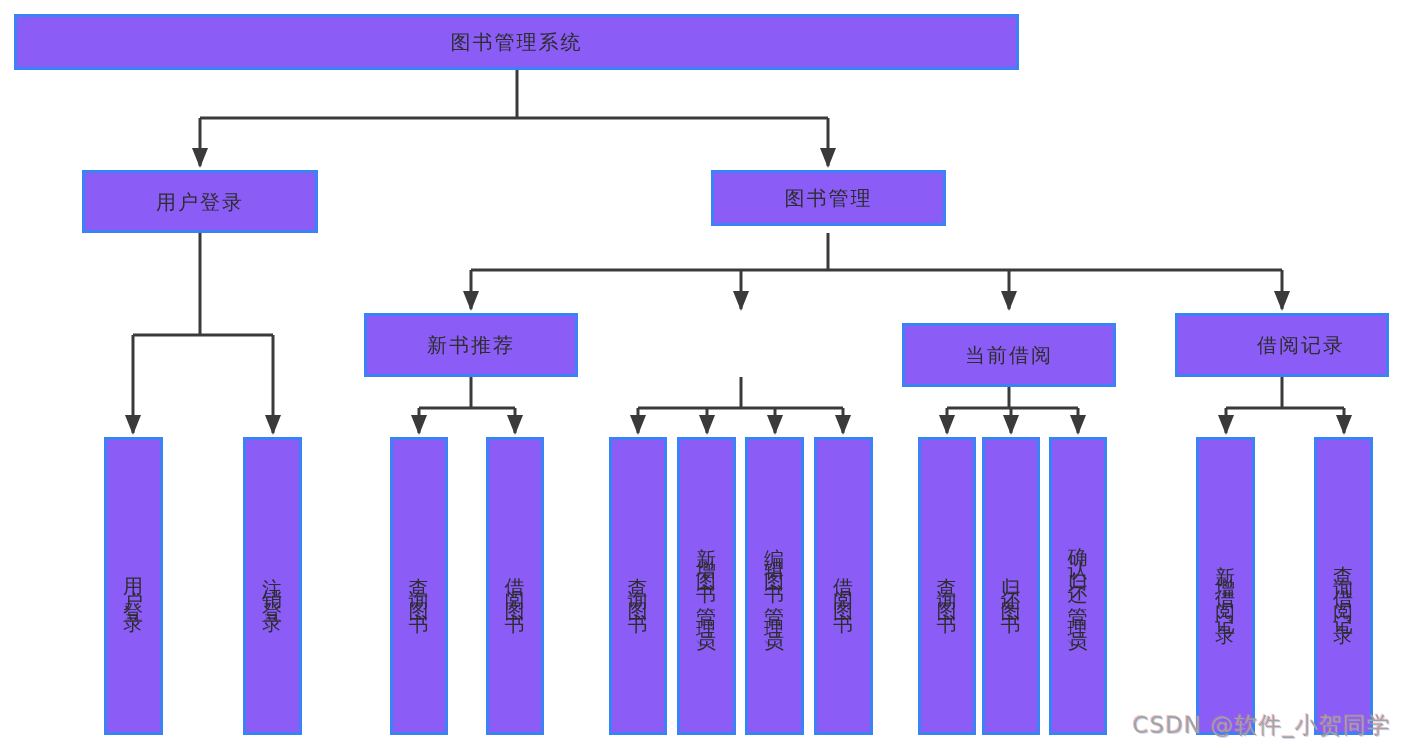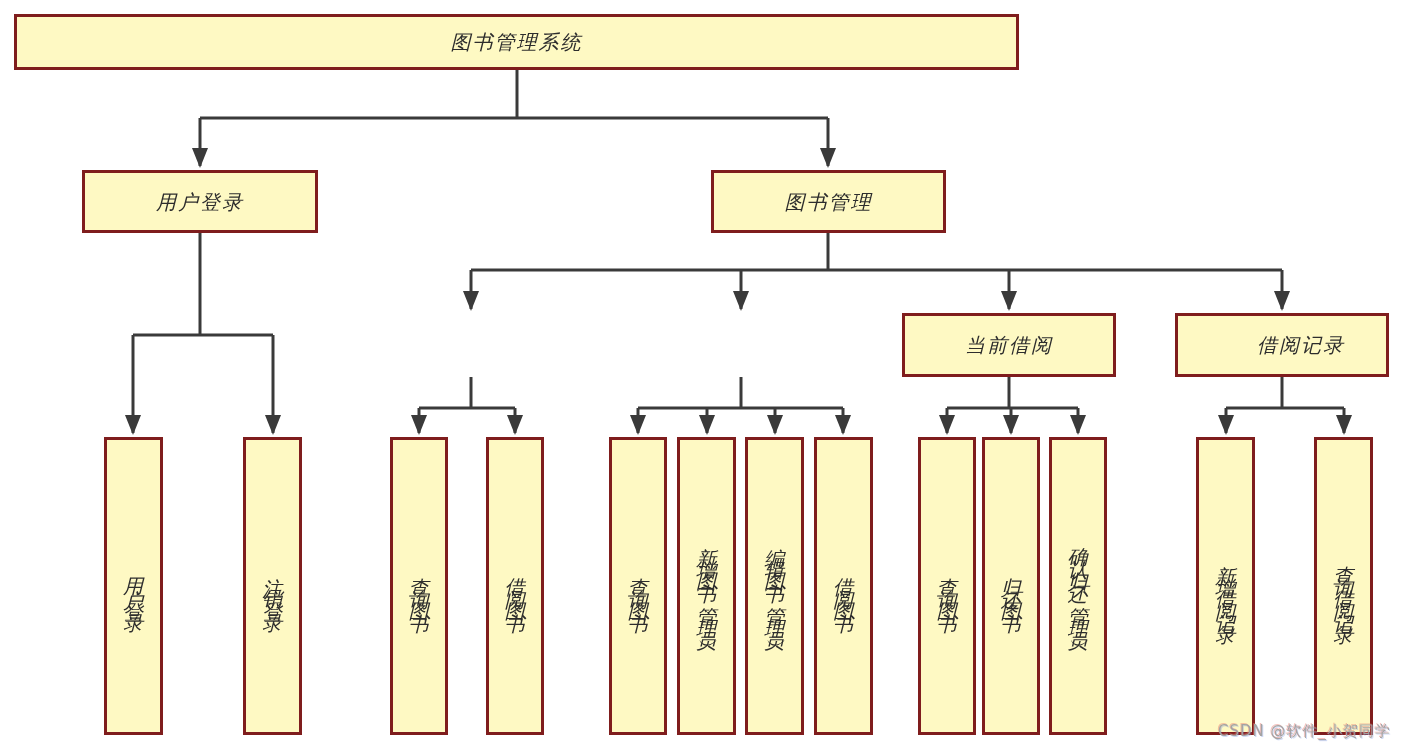--- a/index.html
+++ b/index.html
@@ -4,32 +4,32 @@
 <style>
   html,body { margin:0; padding:0; background:#ffffff; }
   .canvas {
     position:relative; width:1405px; height:747px; background:#ffffff;
     font-family:"DejaVu Sans","Liberation Sans",sans-serif; color:#2d2d2d;
     overflow:hidden;
   }
   svg.wires { position:absolute; left:0; top:0; width:1405px; height:747px; }
   .box {
     position:absolute; box-sizing:border-box;
-    border:3px solid #7f1d1d; background:#fef9c3;
+    border:3px solid #3b82f6; background:#8b5cf6;
     display:flex; align-items:center; justify-content:center;
     font-size:20px; letter-spacing:2px; color:#2d2d2d;
-    line-height:1.2; white-space:nowrap;font-style:italic;
+    line-height:1.2; white-space:nowrap;
   }
   .leaf {
     writing-mode:vertical-lr; text-orientation:mixed;
     font-size:20px; letter-spacing:12px; white-space:normal;
   }
   .watermark {
     position:absolute; right:14px; bottom:6px;
-    font-size:15px; letter-spacing:1px; color:#a3a3a3;
+    font-size:23px; letter-spacing:1px; color:#a3a3a3;
     text-shadow:-1px -1px 0 rgba(230,120,110,0.45), 1px 1px 0 rgba(120,150,230,0.35);
     text-align:right;
   }
 </style>
 </head>
 <body>
 
 <div class="canvas">
 
   <svg class="wires" viewBox="0 0 1405 747" fill="none">
@@ -83,23 +83,24 @@
       <path d="M1282 377 V408"></path>
       <path d="M1226 408 H1344"></path>
       <path d="M1226 408 V433" marker-end="url(#arrowhead)"></path>
       <path d="M1344 408 V433" marker-end="url(#arrowhead)"></path>
     </g>
   </svg>
 
   <div class="box" style="left:14px; top:14px; width:1005px; height:56px;">图书管理系统</div>
 
   <div class="box" style="left:82px; top:170px; width:236px; height:63px;">用户登录</div>
-  <div class="box" style="left:711px; top:170px; width:235px; height:63px;">图书管理</div>
+  <div class="box" style="left:711px; top:170px; width:235px; height:56px;">图书管理</div>
 
-  <div class="box" style="left:902px; top:313px; width:214px; height:64px;text-align:right;">当前借阅</div>
+  <div class="box" style="left:364px; top:313px; width:214px; height:64px;">新书推荐</div>
+  <div class="box" style="left:902px; top:323px; width:214px; height:64px;text-align:right;">当前借阅</div>
   <div class="box" style="left:1175px; top:313px; width:214px; height:64px;padding-left:38px;">借阅记录</div>
 
   <div class="box leaf" style="left:104px; top:437px; width:59px; height:298px;">用户登录</div>
   <div class="box leaf" style="left:243px; top:437px; width:59px; height:298px;">注销登录</div>
 
   <div class="box leaf" style="left:390px; top:437px; width:58px; height:298px;">查询图书</div>
   <div class="box leaf" style="left:486px; top:437px; width:58px; height:298px;">借阅图书</div>
 
   <div class="box leaf" style="left:609px; top:437px; width:58px; height:298px;">查询图书</div>
   <div class="box leaf" style="left:677px; top:437px; width:59px; height:298px;">新增图书（管理员）</div>

